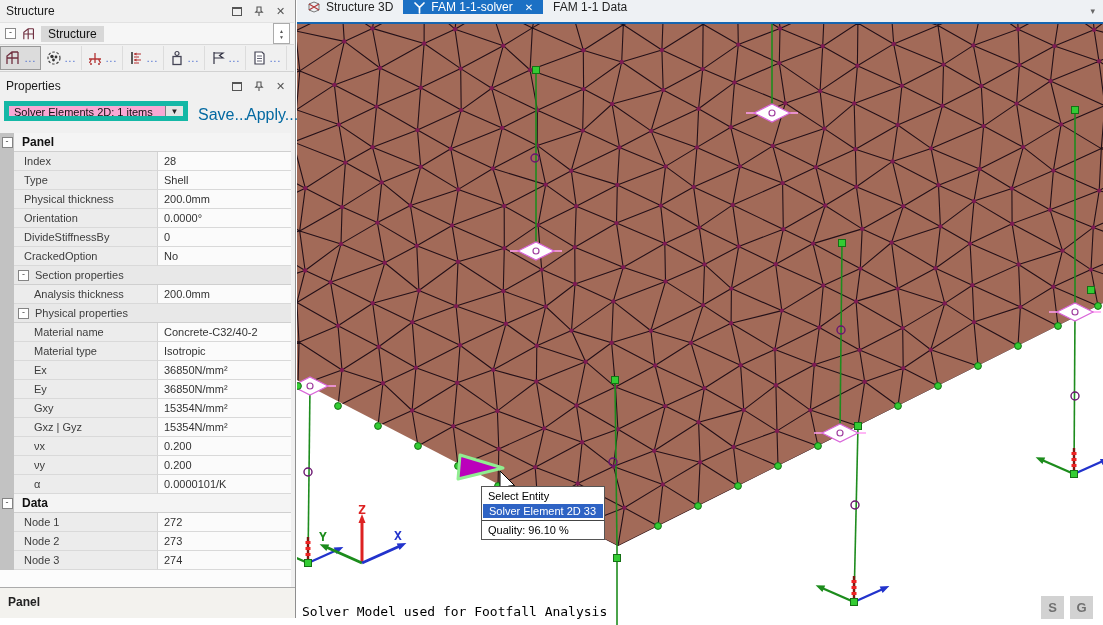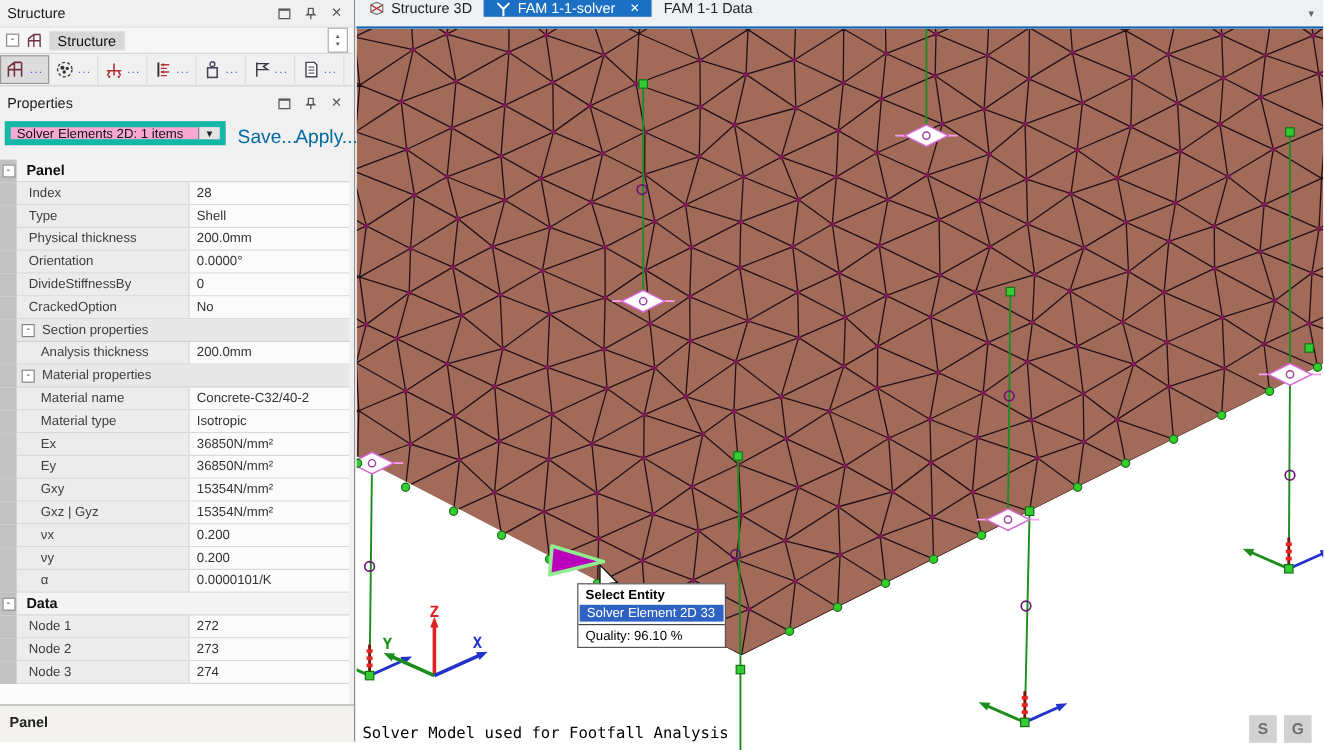--- a/index.html
+++ b/index.html
@@ -59,21 +59,21 @@
   
   .right{position:absolute;left:297px;top:0;width:806px;height:625px}
   #tabbar{height:22px;background:#eef1f4;border-bottom:2px solid #1565b0;display:flex;align-items:flex-start}
   .tab{display:flex;align-items:center;padding:0 10px;font-size:12px;color:#222;gap:5px;white-space:nowrap}
   .tab.active{background:#1b70c4;color:#fff}
   .tab .close{margin-left:7px;font-size:10px}
   .chev{margin-left:auto;align-self:center;padding-right:8px;color:#666;font-size:9px}
   .viewport{position:absolute;top:24px;left:0;width:806px;height:601px;background:#fff;overflow:hidden}
   .tooltip{position:absolute;left:184px;top:462px;background:#fff;border:1px solid #555;
            font-size:11px;min-width:122px;z-index:5}
-  .tt-title{font-weight:bold;padding:3px 6px 2px;color:#000}
+  .tt-title{font-weight:normal;padding:3px 6px 2px;color:#000}
   .tt-item{background:#2e63c4;color:#fff;padding:1px 6px;margin:0 1px;white-space:nowrap}
   .tt-sep{border-top:1px solid #444;margin-top:2px}
   .tt-q{padding:3px 6px;color:#000}
   .caption{position:absolute;left:5px;bottom:6px;font-family:"DejaVu Sans Mono",monospace;
            font-size:13px;color:#000;z-index:4}
   .sgbtn{position:absolute;top:572px;width:23px;height:23px;background:#d2d2d2;color:#707070;
          font-size:13px;font-weight:bold;text-align:center;line-height:23px;z-index:4}
 </style>
 </head>
 <body>
@@ -234,21 +234,21 @@
       </div>
       <div class="g-row">
         <div class="g-gutter"></div>
         <div class="g-label ind2">Analysis thickness</div>
         <div class="g-value">200.0mm</div>
       </div>
       <div class="g-row">
         <div class="g-gutter"></div>
         <div class="g-sub">
           <span class="gexp">-</span>
-          <span>Material properties</span>
+          <span>Physical properties</span>
         </div>
       </div>
       <div class="g-row">
         <div class="g-gutter"></div>
         <div class="g-label ind2">Material name</div>
         <div class="g-value">Concrete-C32/40-2</div>
       </div>
       <div class="g-row">
         <div class="g-gutter"></div>
         <div class="g-label ind2">Material type</div>

